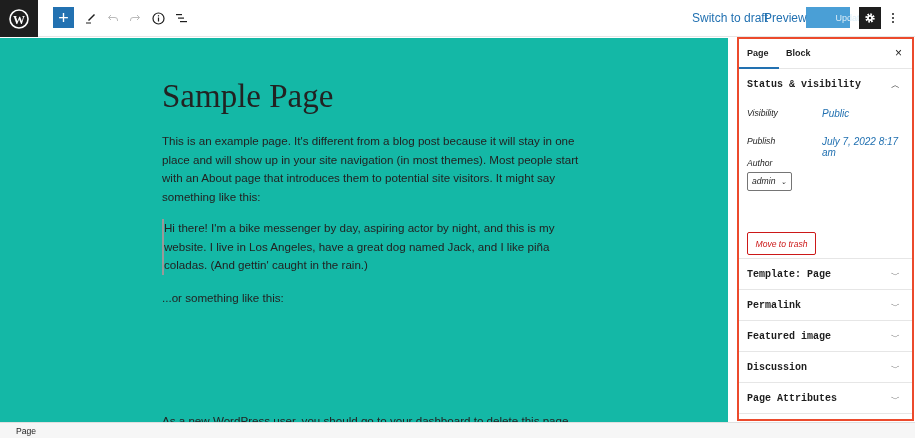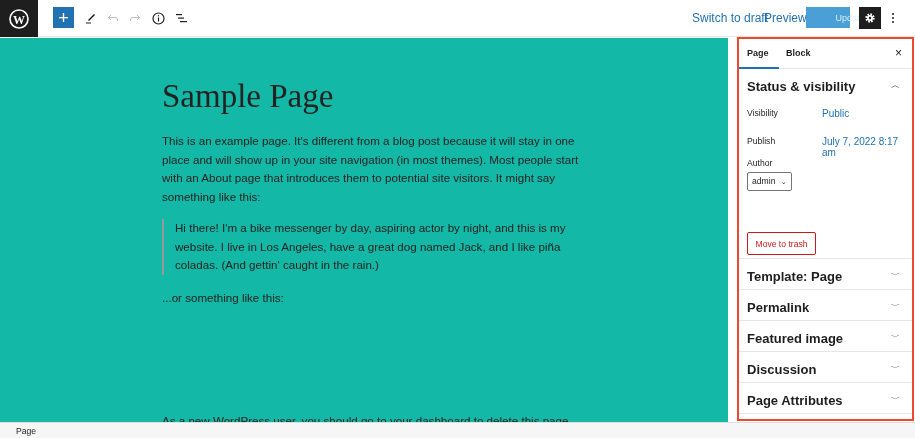--- a/index.html
+++ b/index.html
@@ -9,31 +9,31 @@
   .tb-btn { position: absolute; top: 7px; width: 22px; height: 22px; display: flex; align-items: center; justify-content: center; }
   .add-btn { left: 53px; top: 7px; width: 21px; height: 21px; background: #2271b1; color: #fff; font-size: 18px; line-height: 1; }
   .link-btn { position: absolute; top: 11px; font-size: 12px; color: #2271b1; white-space: nowrap; }
   .update-btn { position: absolute; left: 806px; top: 7px; width: 42px; height: 21px; background: #2b8fd0; opacity: .85; color: #d6ebf7; font-size: 9px; display: flex; align-items: center; justify-content: center; padding-left: 44px; }
   .settings-btn { position: absolute; left: 859px; top: 7px; width: 22px; height: 22px; background: #1e1e1e; display: flex; align-items: center; justify-content: center; }
   .more-btn { position: absolute; left: 888px; top: 9px; width: 10px; height: 18px; display: flex; align-items: center; justify-content: center; }
 
   .content { position: absolute; left: 0; top: 38px; width: 728px; height: 384px; overflow: hidden; background: #14b8a6; text-decoration: underline; }
   .post-title { position: absolute; left: 162px; top: 40px; font-family: "Liberation Serif", serif; font-size: 33px; font-weight: 300; color: #222; }
   .para { position: absolute; left: 162px; width: 420px; font-size: 11.6px; line-height: 18.6px; color: #222; }
-  .quote { position: absolute; left: 162px; width: 420px; border-left: 2px solid #999; padding-left: 11px; font-size: 11.6px; line-height: 18.6px; color: #222; }
+  .quote { position: absolute; left: 162px; width: 420px; border-left: 2px solid #999; font-size: 11.6px; line-height: 18.6px; color: #222; }
 
   .sidebar { position: absolute; left: 737px; top: 37px; width: 177px; height: 384px; border: 2px solid #ec4a2c; background: #fff; }
   .tabs { height: 30px; border-bottom: 1px solid #e6e6e6; position: relative; }
   .tab { position: absolute; top: 9px; font-size: 9px; font-weight: 600; }
   .tab-active-line { position: absolute; left: 0; bottom: -1px; width: 40px; height: 2px; background: #2271b1; }
   .close-x { position: absolute; right: 10px; top: 7px; font-size: 12px; }
   .panel-head { position: relative; height: 31px; border-bottom: 1px solid #e6e6e6; }
-  .panel-title { position: absolute; left: 8px; top: 10px; font-size: 13px; font-weight: 600; }
+  .panel-title { position: absolute; left: 8px; top: 10px; font-size: 10px; font-weight: 600; font-family: Liberation Mono, monospace; }
   .chev { position: absolute; right: 12px; top: 10px; font-size: 9px; color: #1e1e1e; }
-  .status-body { position: relative; height: 159px; border-bottom: 1px solid #e6e6e6; }
+  .status-body { position: relative; height: 159px; border-bottom: 1px solid #e6e6e6; font-style: italic; }
   .row-label { position: absolute; left: 8px; font-size: 8.6px; }
   .row-value { position: absolute; left: 83px; font-size: 10px; color: #2271b1; }
   .author-select { position: absolute; left: 8px; top: 103px; width: 45px; height: 19px; border: 1px solid #757575; border-radius: 2px; font-size: 8.6px; padding: 3px 4px; }
   .trash-btn { position: absolute; left: 8px; top: 130px; width: 69px; height: 23px; border: 1px solid #cc1818; border-radius: 2px; font-size: 8.6px; color: #cc1818; display: flex; align-items: center; justify-content: center; margin-top: 36px; }
 
   .statusbar { position: absolute; left: 0; top: 422px; width: 915px; height: 16px; border-top: 1px solid #e0e0e0; background: #f6f6f6; }
   .statusbar span { position: absolute; left: 16px; top: 3px; font-size: 8.6px; color: #1e1e1e; }
 </style>
 </head>
 <body>

